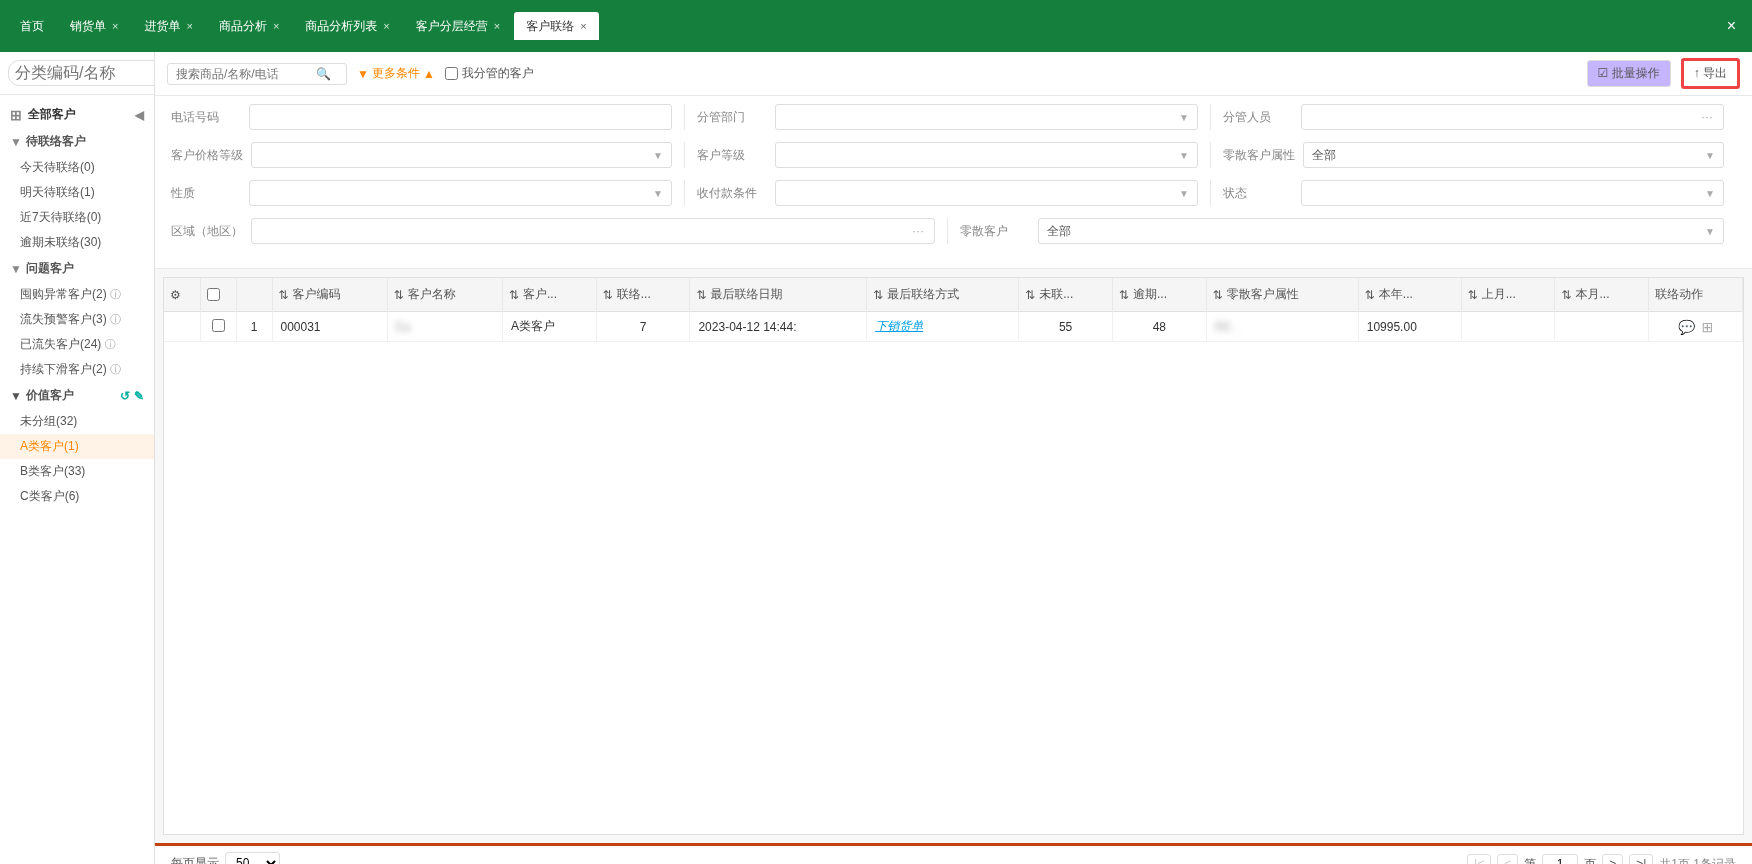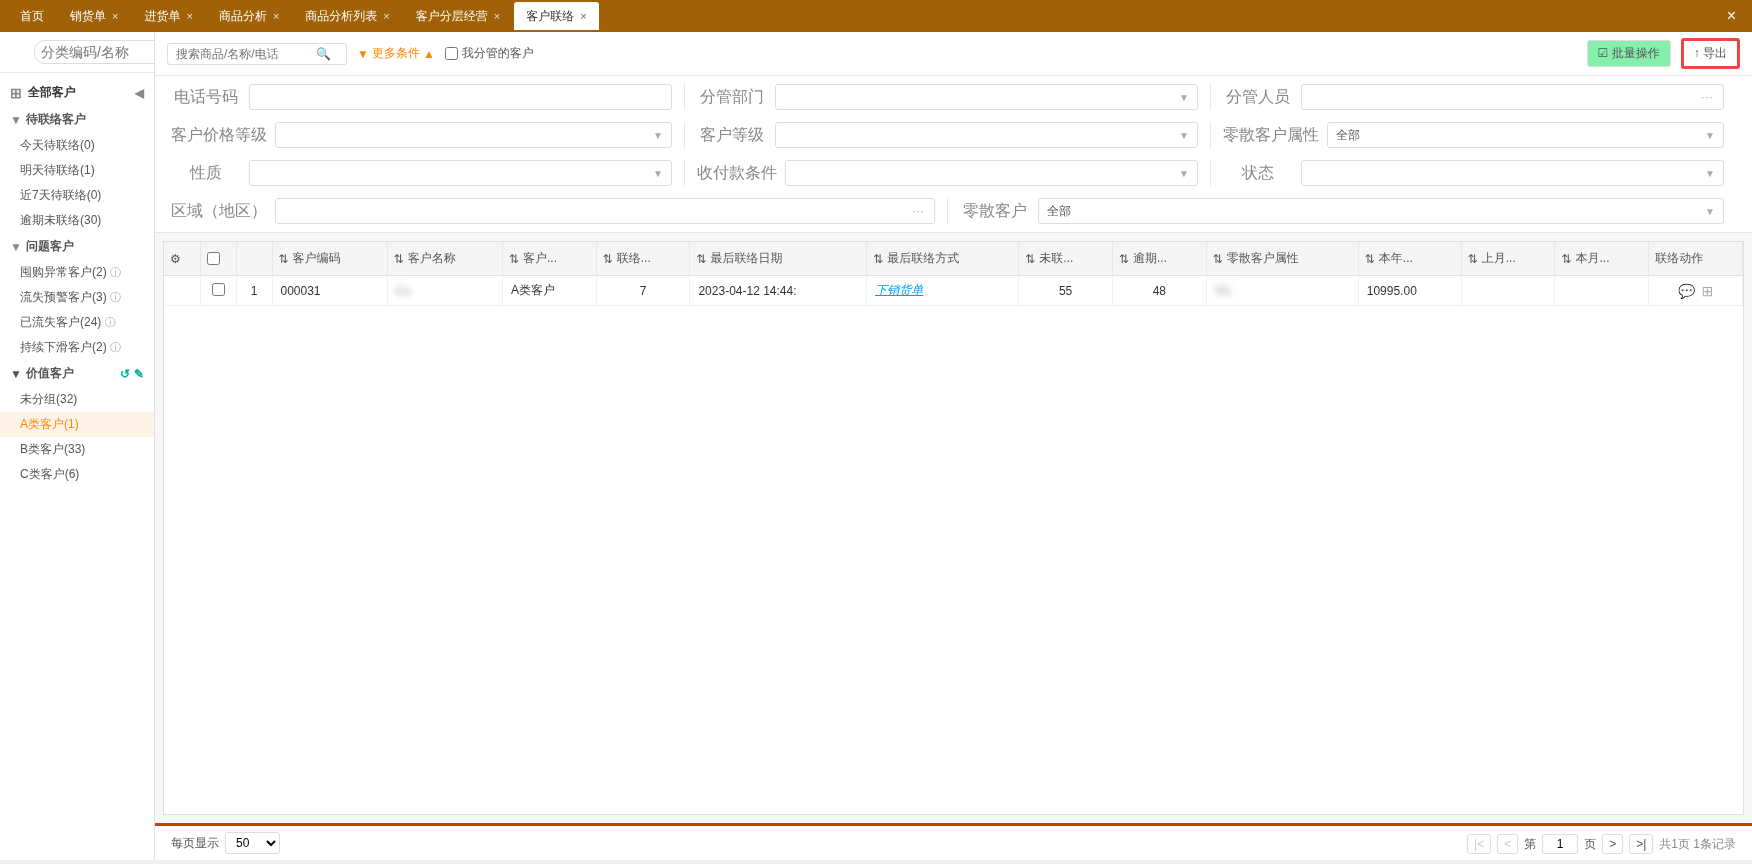--- a/index.html
+++ b/index.html
@@ -1,21 +1,21 @@
 <!DOCTYPE html>
 <html><head>
   <meta charset="utf-8">
   <style>
     * { box-sizing: border-box; margin: 0; padding: 0; font-family: 'Microsoft YaHei', Arial, sans-serif; font-size: 12px; }
     body { background: #f0f0f0; width: 1752px; height: 864px; overflow: hidden; }
     
     
     .top-nav {
-      background: #a16207;
-      height: 32px;
+      background: #15803d;
+      height: 52px;
       display: flex;
       align-items: center;
       padding: 9px 8px;
       gap: 2px;
     }
     .nav-tab {
       height: 28px;
       padding: 0 12px;
       display: flex;
       align-items: center;
@@ -61,23 +61,22 @@
       padding: 8px;
       display: flex;
       align-items: center;
       border-bottom: 1px solid #e8e8e8;
     }
     .sidebar-search input {
       flex: 1;
       border: 1px solid #ddd;
       border-radius: 11px;
       padding: 3px 6px;
-      font-size: 14px;
+      font-size: 16px;
       outline: none;
-      margin-left: 26px;
     }
     .sidebar-content { flex: 1; overflow-y: auto; padding: 6px 0; }
     .sidebar-all-customers {
       display: flex;
       align-items: center;
       justify-content: space-between;
       padding: 5px 10px;
       font-weight: bold;
       color: #333;
       cursor: pointer;
@@ -156,21 +155,21 @@
     .filter-funnel { color: #f80; }
     .filter-checkbox {
       display: flex;
       align-items: center;
       gap: 4px;
       color: #555;
       cursor: pointer;
     }
     .filter-spacer { flex: 1; }
     .btn-batch {
-      background: #86efac;
+      background: #c4b5fd;
       border: 1px solid #ddd;
       border-radius: 3px;
       padding: 4px 10px;
       cursor: pointer;
       color: #555;
       font-size: 12px;
     }
     .btn-export {
       background: white;
       border: 3px solid #ef4444;
@@ -186,38 +185,38 @@
       background: white;
       border-bottom: 1px solid #e8e8e8;
       padding: 8px 16px;
     }
     .filter-row {
       display: flex;
       align-items: center;
       margin-bottom: 6px;
       gap: 0;
     }
-    .filter-row:last-child { margin-bottom: 0; }
+    .filter-row:last-child { margin-bottom: 16px; }
     .filter-field {
       display: flex;
       align-items: center;
       flex: 1;
       min-width: 0;
       border-right: 1px solid #e8e8e8;
       padding: 0 12px;
     }
     .filter-field:first-child { padding-left: 0; }
     .filter-field:last-child { border-right: none; }
     .filter-label {
       color: #888;
       white-space: nowrap;
       min-width: 70px;
-      text-align: center;
+      text-align: left;
       margin-right: 8px;
-      font-size: 16px;
+      font-size: 12px;
     }
     .filter-input-wrap {
       flex: 1;
       display: flex;
       align-items: center;
       border: 1px solid #ddd;
       border-radius: 3px;
       padding: 3px 6px;
       background: white;
       min-height: 26px;

